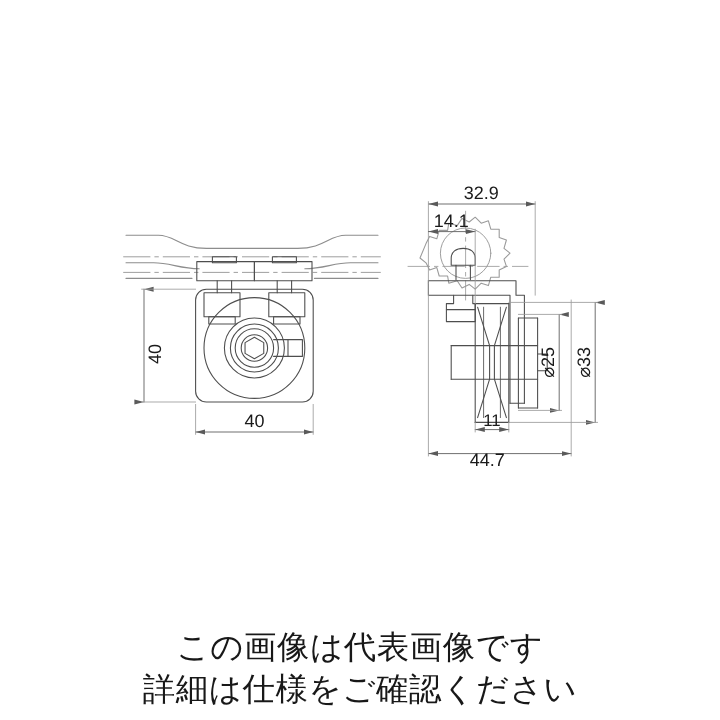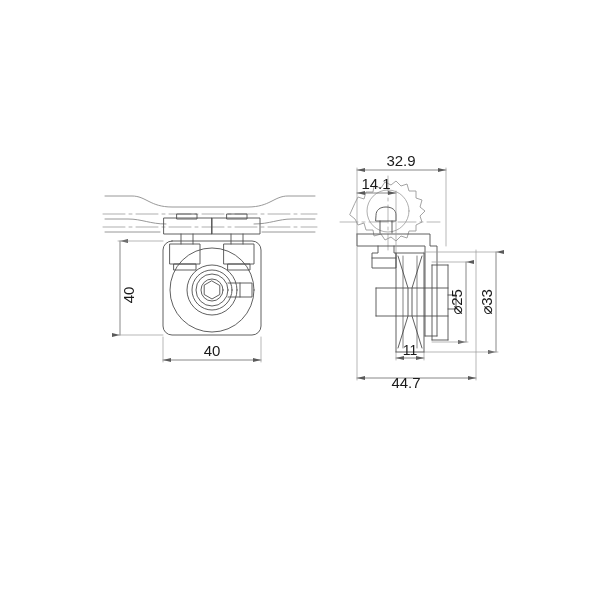--- a/index.html
+++ b/index.html
@@ -228,14 +228,18 @@
 
     <text class="dim-text-sm" x="410" y="355" text-anchor="middle">11</text>
 
     <text class="dim-text" x="406" y="388" text-anchor="middle">44.7</text>
 
     <text class="dim-text" x="462" y="302" text-anchor="middle" transform="rotate(-90 462 302)">⌀25</text>
 
     <text class="dim-text" x="492" y="302" text-anchor="middle" transform="rotate(-90 492 302)">⌀33</text>
   </svg>
 
+  <div class="note-block">
+    <div class="note-line">この画像は代表画像です</div>
+    <div class="note-line">詳細は仕様をご確認ください</div>
+  </div>
 
 </div>
 
 </body></html>

